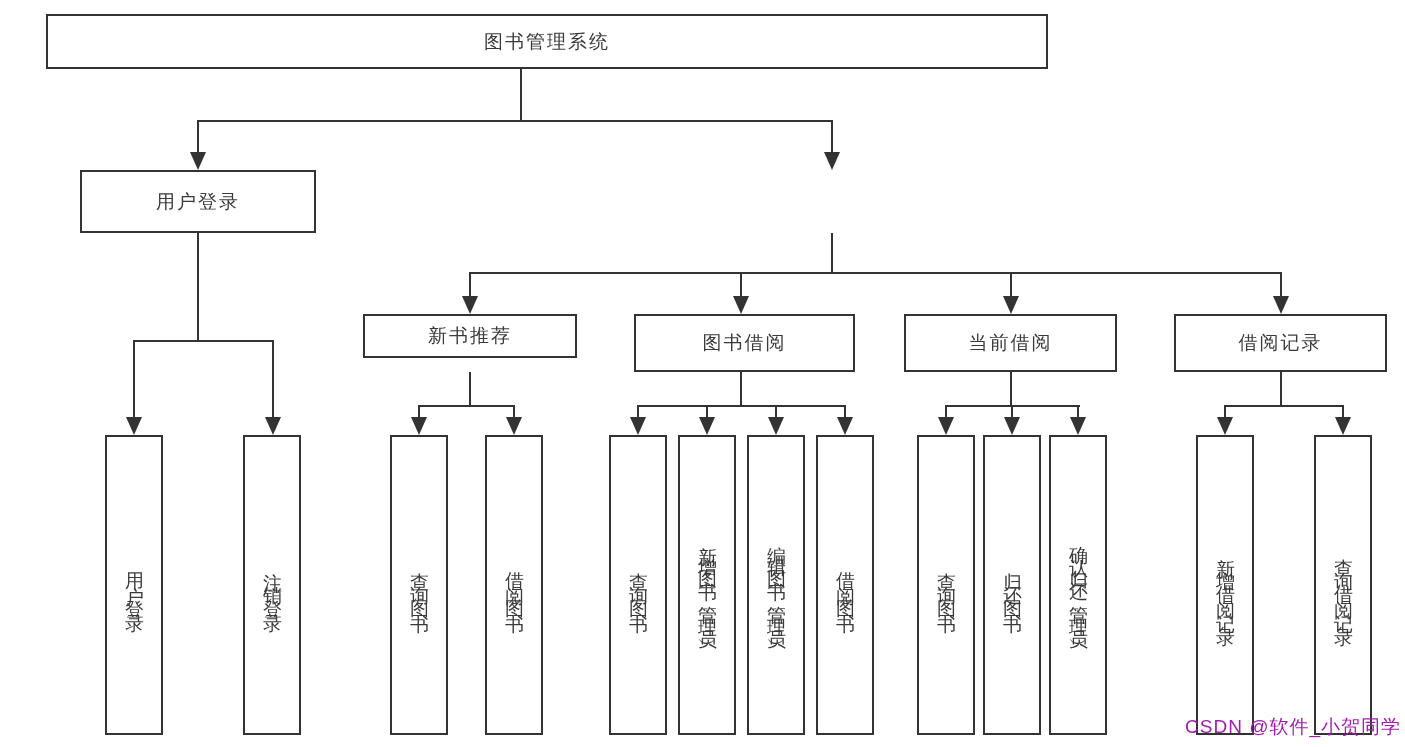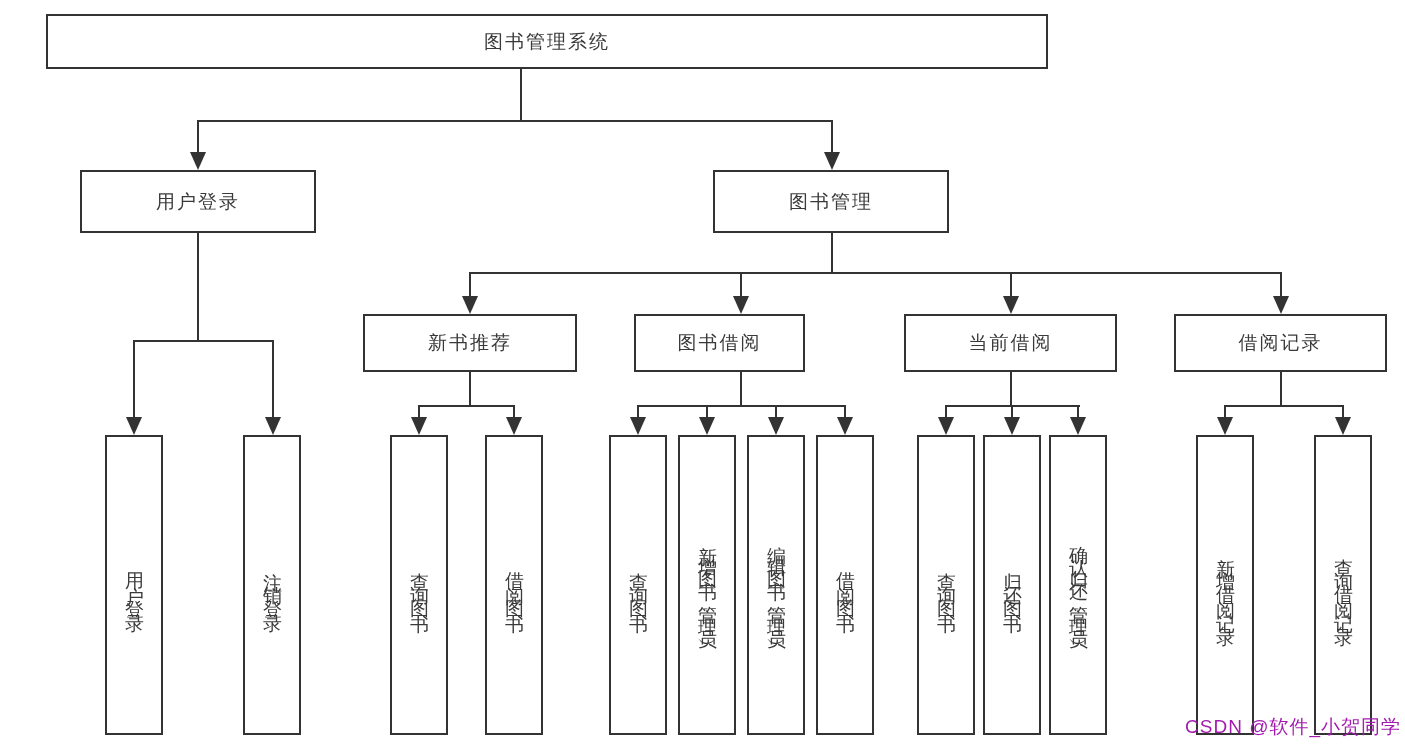--- a/index.html
+++ b/index.html
@@ -114,24 +114,23 @@
   <div class="vl" style="left:1280px; top:372px; height:33px;"></div>
   <div class="hl" style="left:1224px; top:405px; width:120px;"></div>
   <div class="vl" style="left:1224px; top:405px; height:12px;"></div>
   <div class="ah" style="left:1217px; top:417px;"></div>
   <div class="vl" style="left:1342px; top:405px; height:12px;"></div>
   <div class="ah" style="left:1335px; top:417px;"></div>
 
   <div class="box" style="left:22px; top:14px; width:1002px; height:55px;margin-left:24px;">图书管理系统</div>
 
   <div class="box" style="left:80px; top:170px; width:236px; height:63px;">用户登录</div>
-  <div class="box" style="left:713px; top:170px; width:236px; height:63px;">图书管理</div>
 
-  <div class="box" style="left:363px; top:314px; width:214px; height:58px;">新书推荐</div>
-  <div class="box" style="left:634px; top:314px; width:171px; height:58px;">图书借阅</div>
+  <div class="box" style="left:363px; top:314px; width:214px; height:44px;">新书推荐</div>
+  <div class="box" style="left:634px; top:314px; width:221px; height:58px;">图书借阅</div>
   <div class="box" style="left:1174px; top:314px; width:213px; height:58px;">借阅记录</div>
   <div class="box" style="left:904px; top:314px; width:213px; height:58px;">当前借阅</div>
 
   <div class="vbox" style="left:105px; top:435px; width:58px; height:300px;">用户登录</div>
   <div class="vbox" style="left:243px; top:435px; width:58px; height:300px;">注销登录</div>
 
   <div class="vbox" style="left:390px; top:435px; width:58px; height:300px;">查询图书</div>
   <div class="vbox" style="left:485px; top:435px; width:58px; height:300px;">借阅图书</div>
 
   <div class="vbox" style="left:609px; top:435px; width:58px; height:300px;">查询图书</div>

